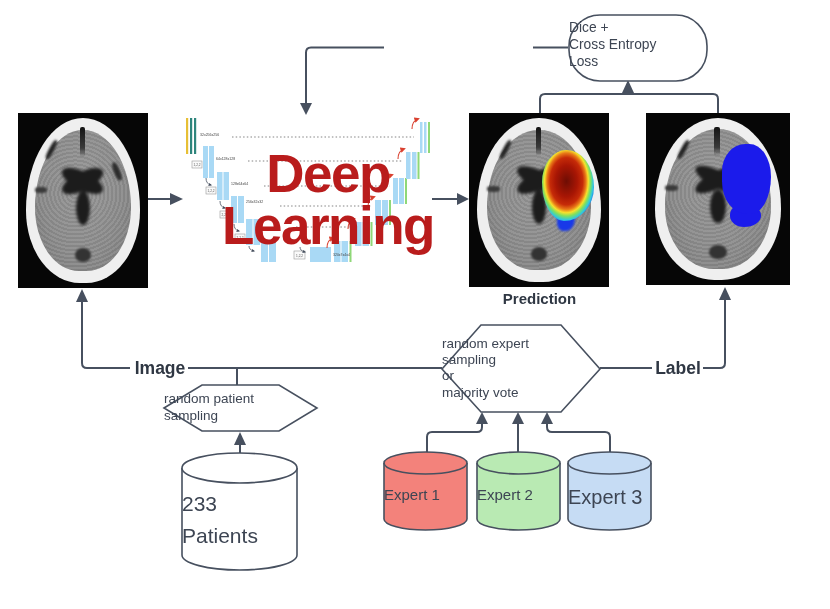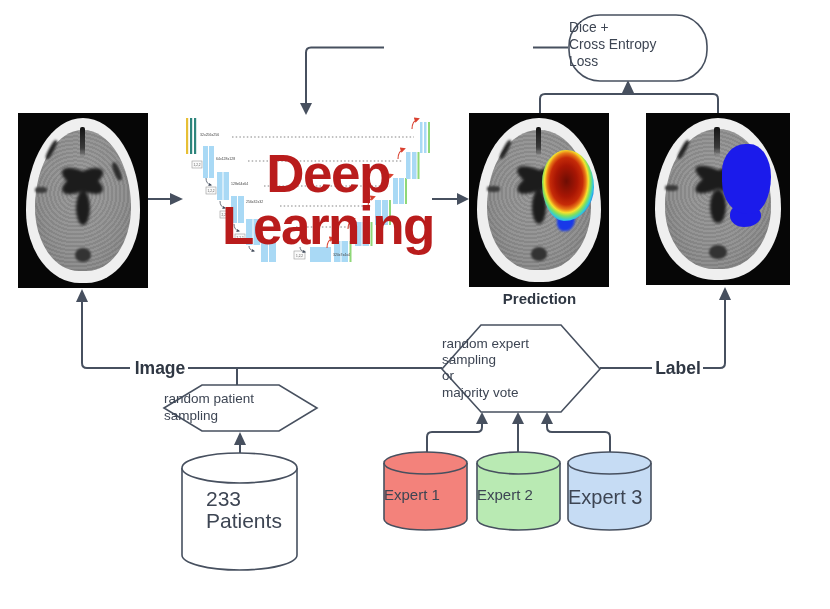--- a/index.html
+++ b/index.html
@@ -280,20 +280,20 @@
   <div class="bold-lbl" style="left:652px;top:358px;width:52px;font-size:17.5px;">Label</div>
 
   <div class="txt" style="left:164px;top:391px;width:153px;font-size:13.5px;line-height:16.5px;">random patient
 sampling</div>
 
   <div class="txt" style="left:442px;top:336px;width:158px;font-size:13.5px;line-height:16.2px;">random expert
 sampling
 or
 majority vote</div>
 
-  <div class="txt" style="left:182px;top:488px;width:113px;font-size:21px;line-height:22px;padding-left:24px;">233
+  <div class="txt" style="left:182px;top:488px;width:113px;font-size:21px;line-height:32px;">233
 Patients</div>
 
   <div class="txt" style="left:384px;top:486px;width:83px;font-size:15px;">Expert 1</div>
   <div class="txt" style="left:477px;top:486px;width:83px;font-size:15px;">Expert 2</div>
   <div class="txt" style="left:568px;top:486px;width:83px;font-size:20px;">Expert 3</div>
 
 </div>
 
 </body></html>

